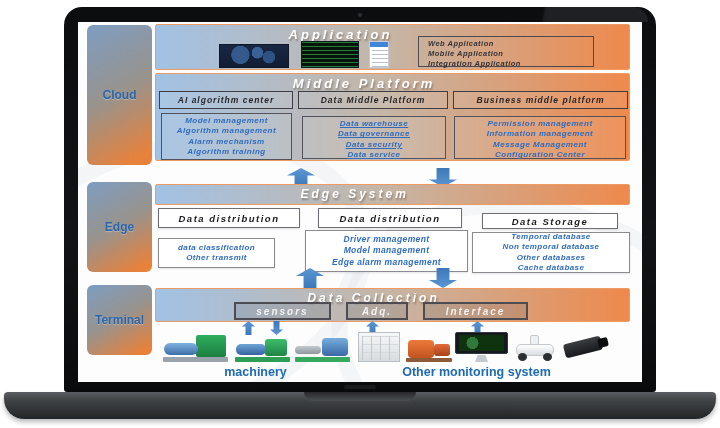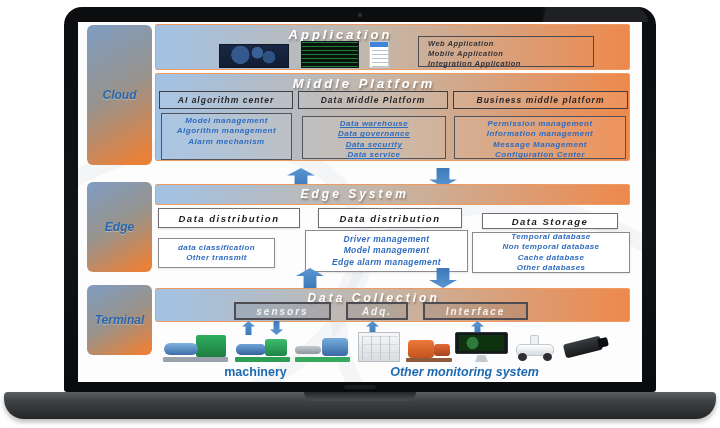--- a/index.html
+++ b/index.html
@@ -24,21 +24,21 @@
         background:#1a1b1d;border-radius:2px;}
 
   
   .screen{position:absolute;left:78px;top:22px;width:564px;height:360px;background:#fdfdfd;overflow:hidden;}
   .swoosh{position:absolute;border:16px solid rgba(205,212,220,.18);border-radius:50%;}
 
   
   .side-box{position:absolute;left:9px;width:65px;border-radius:6px;
         background:linear-gradient(150deg,#7e9dc2 0%,#98938d 48%,#e8813a 92%);
         display:flex;align-items:center;justify-content:center;}
-  .side-box span{color:#2867ae;font-weight:bold;font-size:12px;text-shadow:0 1px 1px rgba(255,255,255,.35);font-style:italic;}
+  .side-box span{color:#2867ae;font-weight:bold;font-size:12px;text-shadow:0 1px 1px rgba(255,255,255,.35);}
 
   
   .band{position:absolute;left:77px;width:475px;border:1px solid #f09a63;border-radius:2px;
         background:linear-gradient(90deg,#a2c2e4 0%,#c5b6a7 48%,#ee894c 100%);}
   .band-title{position:absolute;top:2px;transform:translateX(-50%);color:#fff;
         font-weight:bold;font-style:italic;font-size:13px;letter-spacing:3px;
         text-shadow:1px 2px 2px rgba(95,80,70,.55);white-space:nowrap;}
 
   .hdr-box{position:absolute;border:1px solid #3e3e44;background:rgba(255,255,255,.07);
         display:flex;align-items:center;justify-content:center;color:#26262a;
@@ -127,20 +127,21 @@
     <div class="band" style="top:51px;height:88px;">
       <div class="band-title" style="left:44%;">Middle Platform</div>
       <div class="hdr-box" style="left:3px;top:17px;width:134px;height:18px;">AI algorithm center</div>
       <div class="hdr-box" style="left:142px;top:17px;width:150px;height:18px;">Data Middle Platform</div>
       <div class="hdr-box" style="left:297px;top:17px;width:175px;height:18px;">Business middle platform</div>
 
       <div class="sub-box" style="left:5px;top:39px;width:131px;height:47px;">
         <div>Model management</div>
         <div>Algorithm management</div>
         <div>Alarm mechanism</div>
+        <div>Algorithm training</div>
       </div>
       <div class="sub-box" style="left:146px;top:42px;width:144px;height:43px;text-decoration:underline;">
         <div>Data warehouse</div>
         <div>Data governance</div>
         <div>Data security</div>
         <div>Data service</div>
       </div>
       <div class="sub-box" style="left:298px;top:42px;width:172px;height:43px;text-align:center;">
         <div>Permission management</div>
         <div>Information management</div>
@@ -165,22 +166,22 @@
       <div>Other transmit</div>
     </div>
     <div class="blue-box" style="left:227px;top:208px;width:163px;height:42px;font-size:8.5px;">
       <div>Driver management</div>
       <div>Model management</div>
       <div>Edge alarm management</div>
     </div>
     <div class="blue-box" style="left:394px;top:210px;width:158px;height:41px;">
       <div>Temporal database</div>
       <div>Non temporal database</div>
+      <div>Other databases</div>
       <div>Cache database</div>
-      <div>Other databases</div>
     </div>
 
     <div class="arrow" style="left:218px;top:246px;width:28px;height:20px;"></div>
     <div class="arrow down" style="left:351px;top:246px;width:28px;height:20px;"></div>
 
     <div class="band" style="top:266px;height:34px;">
       <div class="band-title" style="left:46%;font-size:12px;">Data Collection</div>
       <div class="collect-box" style="left:78px;top:13px;width:97px;height:18px;">sensors</div>
       <div class="collect-box" style="left:190px;top:13px;width:62px;height:18px;">Adq.</div>
       <div class="collect-box" style="left:267px;top:13px;width:105px;height:18px;">Interface</div>
@@ -224,21 +225,21 @@
       <i style="left:18px;top:1px;width:9px;height:10px;background:#eef1f3;border:1px solid #c4c9cd;border-radius:2px;"></i>
       <i style="left:6px;bottom:0;width:9px;height:8px;background:#2c2e31;border-radius:50%;"></i>
       <i style="right:6px;bottom:0;width:9px;height:8px;background:#2c2e31;border-radius:50%;"></i>
     </div>
     <div class="mach" style="left:482px;top:314px;width:50px;height:24px;">
       <i style="left:4px;top:4px;width:38px;height:14px;background:linear-gradient(#3a3d41,#17191b);border-radius:3px;transform:rotate(-14deg);"></i>
       <i style="right:2px;top:2px;width:10px;height:9px;background:#0c0d0e;border-radius:2px;transform:rotate(-14deg);"></i>
     </div>
 
     <div class="caption" style="left:110px;top:343px;width:135px;">machinery</div>
-    <div class="caption" style="left:284px;top:343px;width:205px;font-style:italic;">Other monitoring system</div>
+    <div class="caption" style="left:296px;top:343px;width:205px;">Other monitoring system</div>
   </div>
 
   <div class="base">
     <div class="base-notch"></div>
     <div class="hinge-mark"></div>
   </div>
 
 </div>
 
 </body></html>

